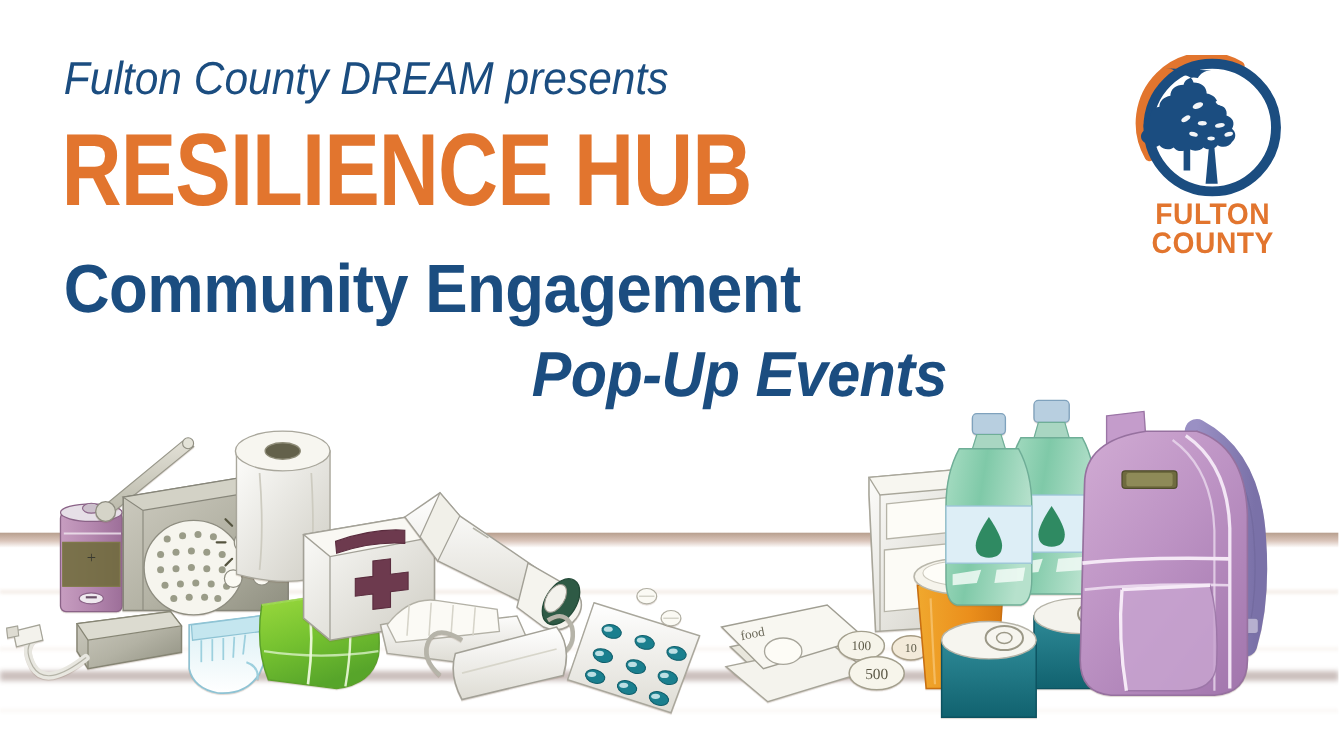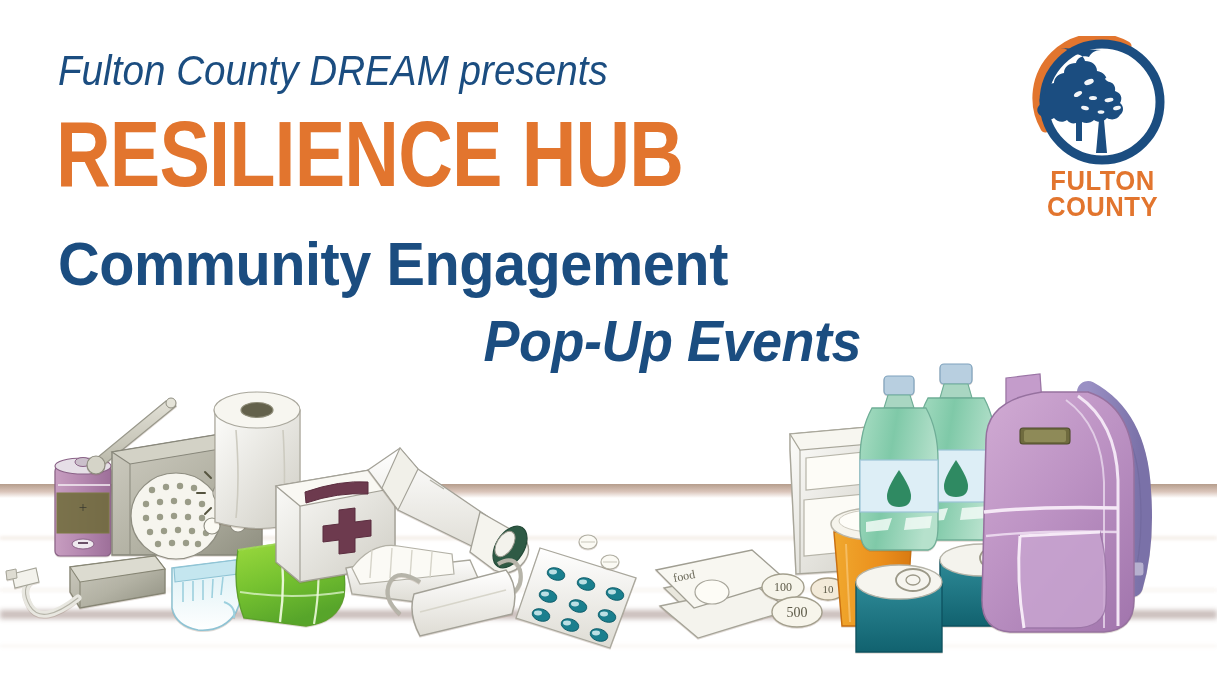--- a/index.html
+++ b/index.html
@@ -108,21 +108,21 @@
     font-family: "Liberation Sans Narrow", "Liberation Sans", sans-serif;
     transform: scaleX(0.93);
     transform-origin: right top;
     letter-spacing: -0.5px;
     line-height: 1;
     white-space: nowrap;
   }
 
   
   .logo {
-    position: absolute; left: 1031px; top: 36px;
+    position: absolute; left: 1031px; top: 50px;
     width: 143px; height: 180px;
   }
   .logo-mark { position: absolute; left: 0; top: 0; width: 143px; height: 134px; }
   .logo-text {
     position: absolute; left: 0; top: 132px;
     width: 143px;
     text-align: center;
     color: #e2752e;
     font-weight: 700;
     font-size: 27px;

